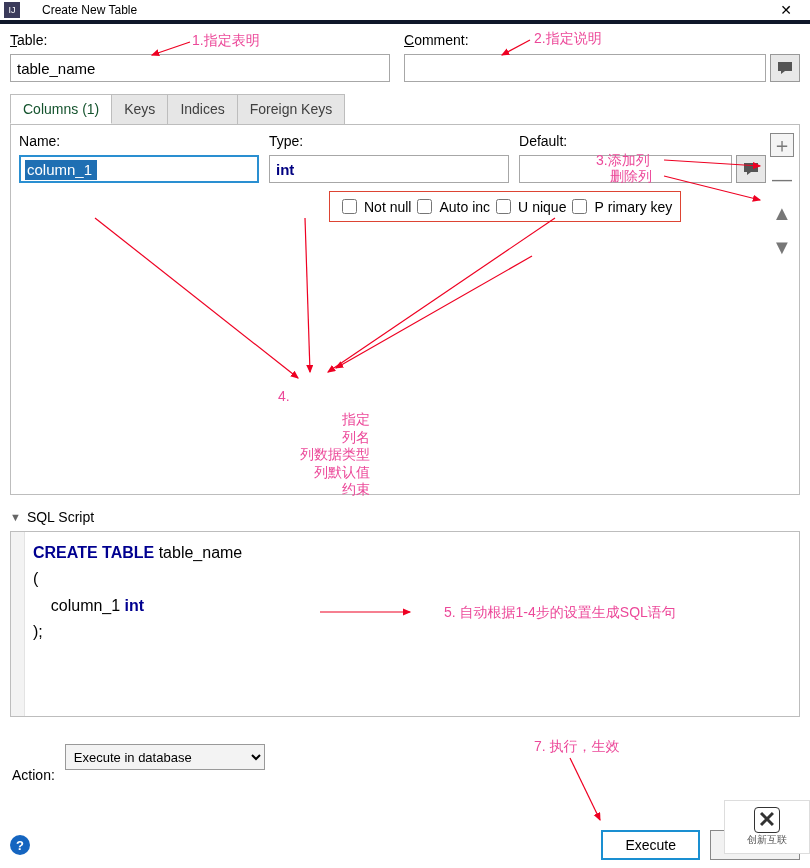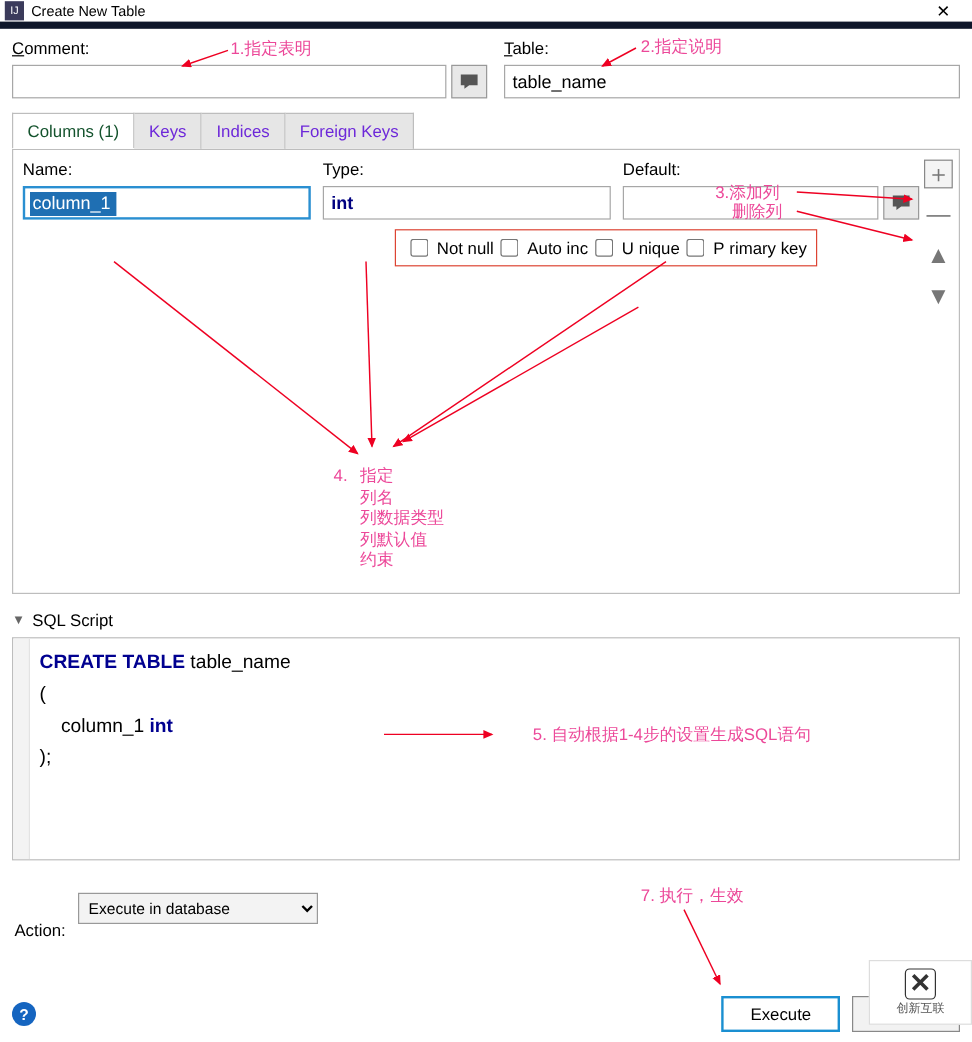--- a/index.html
+++ b/index.html
@@ -1,40 +1,40 @@
 <!DOCTYPE html>
 <html><head>
 <meta charset="utf-8">
 <style>
 * { box-sizing: border-box; font-family: "Segoe UI", Tahoma, sans-serif; }
 body { margin: 0; padding: 0; background: #fff; width: 810px; height: 868px; overflow: hidden; position: relative; }
 
 
-.titlebar { height: 24px; border-bottom: 6px solid #0f172a; display: flex; align-items: center; padding: 0 4px; font-size: 12px; background: #fff; }
+.titlebar { height: 24px; border-bottom: 4px solid #0f172a; display: flex; align-items: center; padding: 0 4px; font-size: 12px; background: #fff; }
 .titlebar .icon { width: 16px; height: 16px; background: #3b3b5b; margin-right: 6px; display:inline-flex; align-items:center; justify-content:center; color:#fff; font-size:9px;}
-.titlebar .title { flex: 1; }
+.titlebar .title { flex: 1; margin-left: 16px; }
 .titlebar .close { width: 40px; text-align: center; font-size: 14px; cursor: pointer; }
 
 
 .content { padding: 8px 10px 4px 10px; }
 .row { display: flex; gap: 14px; }
 .field { display: flex; flex-direction: column; }
 .field label { font-size: 14px; margin-bottom: 6px; }
 .field label .ul { text-decoration: underline; }
 input[type=text].maininput { height: 28px; font-size: 15px; padding: 3px 6px; border: 1px solid #a7a7a7; }
 .table-field { flex: 0 0 380px; }
 .comment-field { flex: 1; position: relative; }
 .comment-field .inner { display:flex; gap:4px; }
 .comment-field input { flex:1; }
 .iconbtn { width: 30px; height: 28px; border: 1px solid #999; background: #e8e8e8; display:flex; align-items:center; justify-content:center; cursor:pointer; }
 .iconbtn svg { width:16px; height:14px; }
 
 
 .tabs { margin-top: 12px; border-bottom: 1px solid #bdbdbd; display: flex; }
-.tab { padding: 6px 12px; font-size: 14px; border: 1px solid transparent; cursor: pointer; color: #6d28d9; background:#e6e6e6; border:1px solid #bdbdbd; border-bottom:none; margin-right:0px;}
+.tab { padding: 6px 12px; font-size: 14px; border: 1px solid transparent; cursor: pointer; color: #404040; background:#e6e6e6; border:1px solid #bdbdbd; border-bottom:none; margin-right:0px;}
 .tab.active { background: #fff; border: 1px solid #bdbdbd; border-bottom: 1px solid #fff; position: relative; top: 0; color:#14532d;}
 .tab:not(.active){ border-left:none; }
 
 
 .coleditor { border: 1px solid #bdbdbd; border-top:none; padding: 8px 8px 0 8px; height: 370px; position: relative; }
 .coledit-row { display: flex; gap: 10px; padding-right: 36px;}
 .coledit-field { display:flex; flex-direction:column; }
 .coledit-field label { font-size: 14px; margin-bottom: 6px; }
 .coledit-field input { height: 28px; font-size: 15px; padding: 3px 6px; border: 2px solid #2a8fd1; }
 .cf-name { flex: 0 0 240px; }
@@ -90,34 +90,34 @@
 
 <div class="titlebar">
   <span class="icon">IJ</span>
   <span class="title">Create New Table</span>
   <span class="close">✕</span>
 </div>
 
 <div class="content">
 
   <div class="row">
+    <div class="field table-field">
+      <label><span class="ul">T</span><span>able:</span></label>
+      <input type="text" class="maininput" value="table_name" style="">
+    </div>
     <div class="field comment-field">
       <label><span class="ul">C</span><span>omment:</span></label>
       <div class="inner">
         <input type="text" class="maininput" value="" style="">
         <div class="iconbtn">
           <svg viewBox="0 0 16 14">
               <path d="M1 1h14v9H8l-4 3v-3H1z" fill="#555"></path>
             </svg>
         </div>
       </div>
-    </div>
-    <div class="field table-field">
-      <label><span class="ul">T</span><span>able:</span></label>
-      <input type="text" class="maininput" value="table_name" style="">
     </div>
   </div>
 
   <div class="tabs">
     <div class="tab active">Columns (1)</div>
     <div class="tab">Keys</div>
     <div class="tab">Indices</div>
     <div class="tab">Foreign Keys</div>
   </div>
 
@@ -204,21 +204,21 @@
 <div class="watermark">
   <div class="sym">✕</div>
   <span>创新互联</span>
 </div>
 
 <div class="ann" style="left:192px; top:32px;">1.指定表明</div>
 <div class="ann" style="left:534px; top:30px;">2.指定说明</div>
 <div class="ann" style="left:596px; top:152px;">3.添加列</div>
 <div class="ann" style="left:610px; top:168px;">删除列</div>
 <div class="ann" style="left:278px; top:388px;">4.</div>
-<div class="ann" style="left:300px; top:388px; line-height:1.25;">
+<div class="ann" style="left:300px; top:411px; line-height:1.25;text-align:right;">
   <div>指定</div>
   <div>列名</div>
   <div>列数据类型</div>
   <div>列默认值</div>
   <div>约束</div>
 </div>
 <div class="ann" style="left:444px; top:604px;">5. 自动根据1-4步的设置生成SQL语句</div>
 <div class="ann" style="left:534px; top:738px;">7. 执行，生效</div>
 
 <svg class="annsvg" width="810" height="868">

